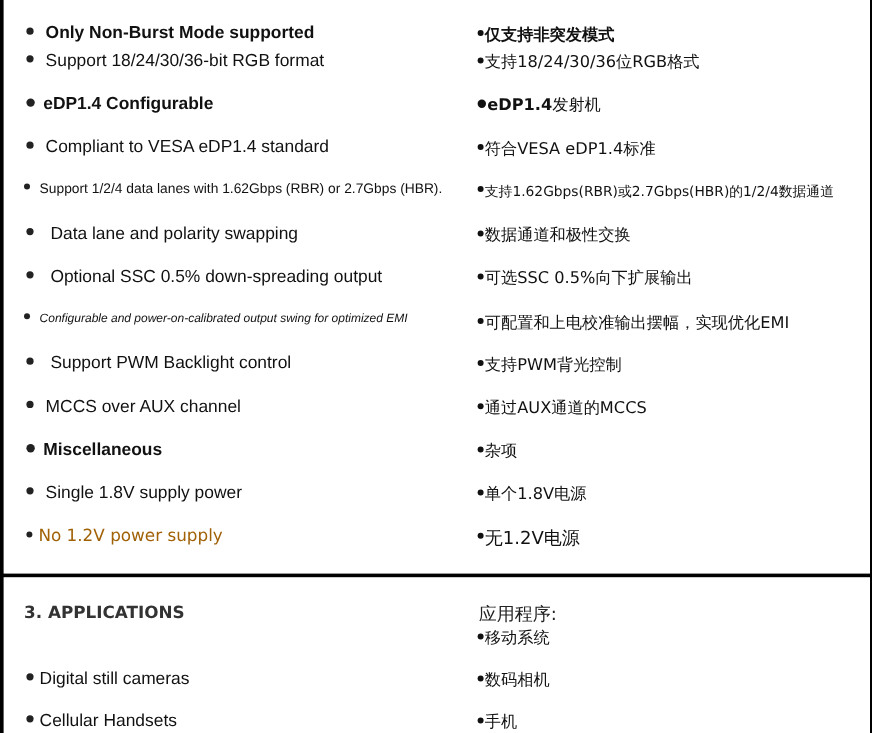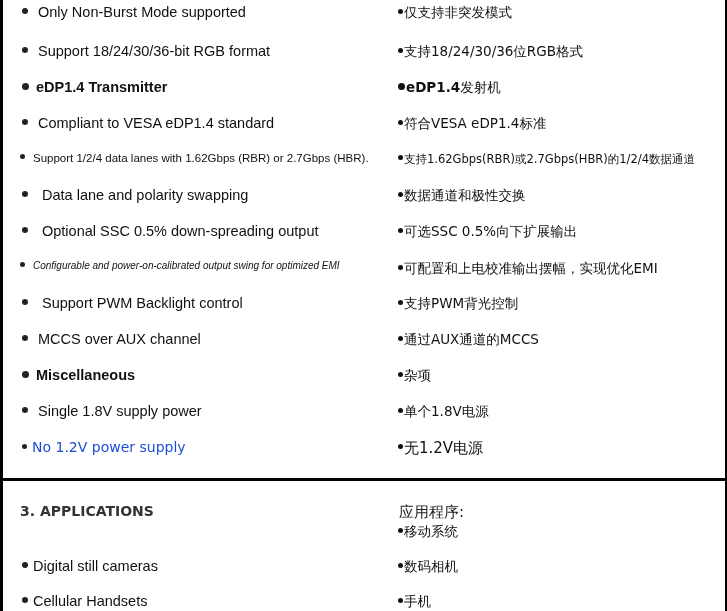--- a/index.html
+++ b/index.html
@@ -22,32 +22,32 @@
   .heading-en { font-family: "DejaVu Sans", sans-serif; font-weight: bold; font-size: 14px; color: #333; }
   .heading-cn { font-size: 15px; color: #222; }
   .dejavu { font-family: "DejaVu Sans", sans-serif; }
 </style>
 </head>
 <body>
 
 <div class="frame"></div>
 <div class="divider"></div>
 
-<div class="row" style="top:4px;">
+<div class="row" style="top:20px;font-weight:bold;">
   <div class="en s15" style="left:22px;"><span class="bullet"></span><span>Only Non-Burst Mode supported</span></div>
   <div class="cn cn14"><span class="bullet"></span><span>仅支持非突发模式</span></div>
 </div>
 
 <div class="row" style="top:43px;padding-left:44px;">
   <div class="en s15" style="left:22px;"><span class="bullet"></span><span>Support 18/24/30/36-bit RGB format</span></div>
   <div class="cn cn14"><span class="bullet"></span><span>支持18/24/30/36位RGB格式</span></div>
 </div>
 
 <div class="row" style="top:79px;">
-  <div class="en s15 bold" style="left:22px;"><span class="bullet" style="width:7px;height:7px;margin-right:7px;"></span><span>eDP1.4 Transmitter</span></div>
+  <div class="en s15 bold" style="left:22px;"><span class="bullet" style="width:7px;height:7px;margin-right:7px;"></span><span>eDP1.4 Configurable</span></div>
   <div class="cn cn14"><span class="bullet" style="width:7px;height:7px;"></span><span class="bold">eDP1.4</span><span>发射机</span></div>
 </div>
 
 <div class="row" style="top:115px;">
   <div class="en s15" style="left:22px;"><span class="bullet"></span><span>Compliant to VESA eDP1.4 standard</span></div>
   <div class="cn cn14"><span class="bullet"></span><span>符合VESA eDP1.4标准</span></div>
 </div>
 
 <div class="row" style="top:152px;">
   <div class="en s12" style="left:20px;"><span class="bullet" style="width:5px;height:5px;margin-right:8px;"></span><span>Support 1/2/4 data lanes with 1.62Gbps (RBR) or 2.7Gbps (HBR).</span></div>
@@ -83,21 +83,21 @@
   <div class="en s15 bold" style="left:22px;"><span class="bullet" style="width:7px;height:7px;margin-right:7px;"></span><span>Miscellaneous</span></div>
   <div class="cn cn14"><span class="bullet"></span><span>杂项</span></div>
 </div>
 
 <div class="row" style="top:403px;">
   <div class="en s15" style="left:22px;"><span class="bullet"></span><span>Single 1.8V supply power</span></div>
   <div class="cn cn14"><span class="bullet"></span><span>单个1.8V电源</span></div>
 </div>
 
 <div class="row" style="top:439px;">
-  <div class="en dejavu" style="left:22px;font-size:14px;color:#1d4ed8;"><span class="bullet" style="width:5px;height:5px;margin-right:5px;"></span><span>No 1.2V power supply</span></div>
+  <div class="en dejavu" style="left:22px;font-size:14px;color:#a16207;"><span class="bullet" style="width:5px;height:5px;margin-right:5px;"></span><span>No 1.2V power supply</span></div>
   <div class="cn cn11"><span class="bullet"></span><span>无1.2V电源</span></div>
 </div>
 
 <div class="row" style="top:487px;margin-top:16px;">
   <div class="en heading-en" style="left:20px;">3. APPLICATIONS</div>
   <div class="cn heading-cn" style="left:399px;">应用程序:</div>
 </div>
 
 <div class="row" style="top:523px;">
   <div class="cn cn14"><span class="bullet"></span><span>移动系统</span></div>

